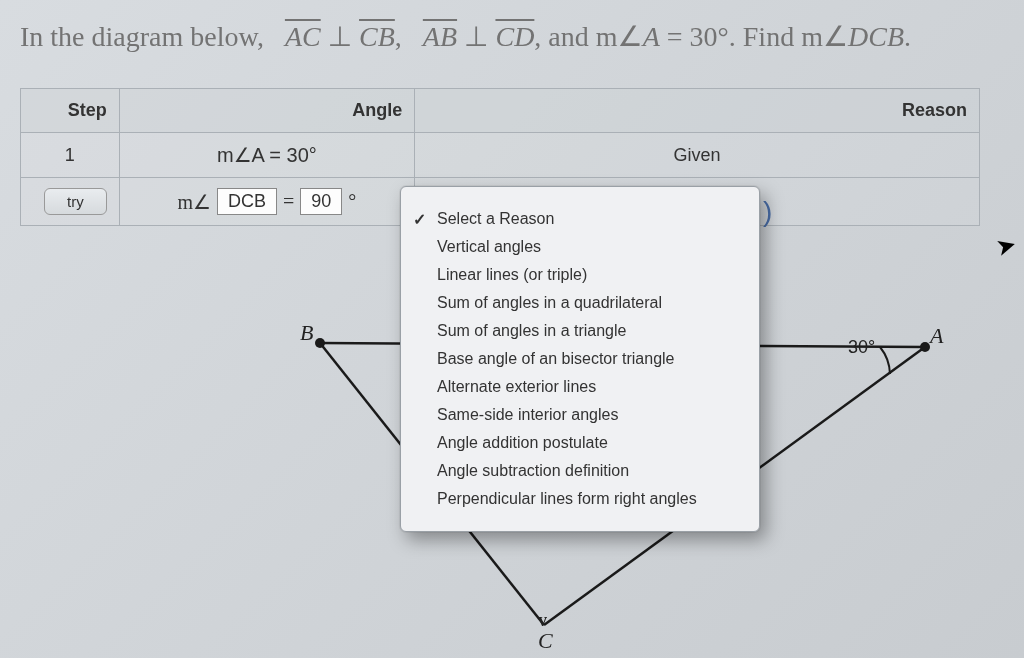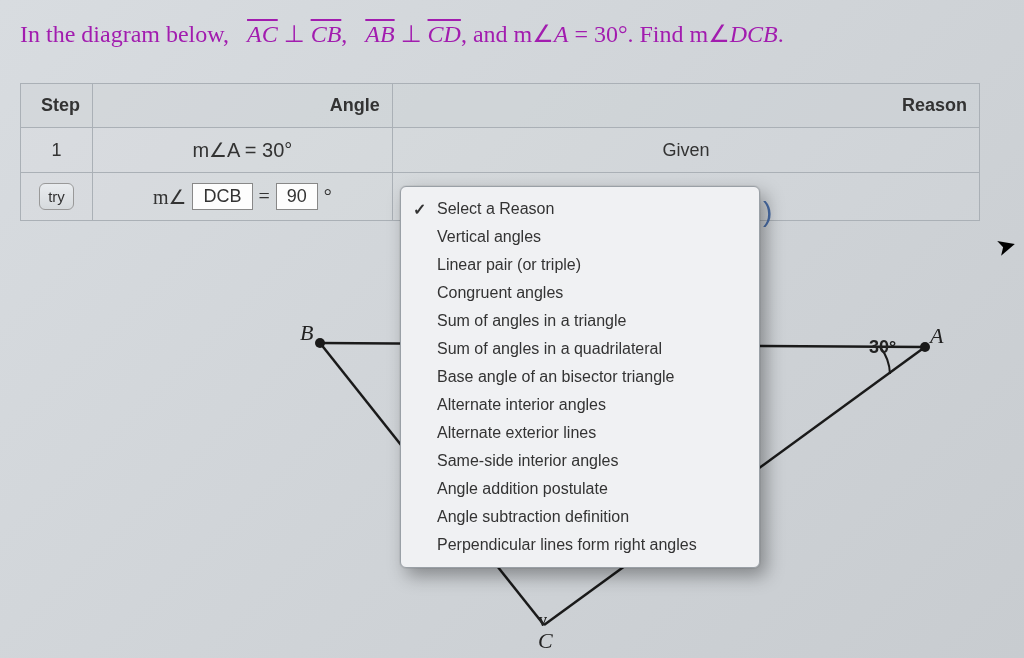--- a/index.html
+++ b/index.html
@@ -10,23 +10,23 @@
     body {
       width: 1024px;
       height: 658px;
       background: linear-gradient(135deg, #d8dce0 0%, #d0d4d8 50%, #c8ccd0 100%);
       font-family: Georgia, 'Times New Roman', serif;
       color: #333;
       overflow: hidden;
       position: relative;
     }
     .problem-statement {
-      font-size: 24px;
+      font-size: 28px;
       padding: 20px 20px 10px 20px;
-      color: #a21caf;
+      color: #737373;
     }
     .overline {
       text-decoration: overline;
       font-style: italic;
     }
     .perp {
       font-family: Arial, sans-serif;
     }
     .angle-sym {
       font-family: Arial, sans-serif;
@@ -52,25 +52,26 @@
       background: rgba(200,205,210,0.3);
       text-align: right;
     }
     .proof-table .col-step { width: 72px; }
     .proof-table .col-angle { width: 300px; }
     .proof-table .col-reason { width: 588px; }
     .try-btn {
       display: inline-block;
       border: 1px solid #999;
       border-radius: 6px;
-      padding: 4px 8px;
+      padding: 4px 22px;
       font-size: 15px;
       background: linear-gradient(#e9ecef,#d6dadd);
       color: #333;
       cursor: pointer;
+      margin-left: 11px;
     }
     .angle-input-wrap {
       display: inline-flex;
       align-items: center;
       gap: 6px;
       font-family: Georgia, serif;
       font-size: 20px;
     }
     .ibox {
       display: inline-block;
@@ -90,21 +91,21 @@
       position: absolute;
       left: 400px;
       top: 186px;
       width: 360px;
       background: #f0f1f3;
       border: 1px solid #9aa0a6;
       border-radius: 6px;
       box-shadow: 6px 8px 18px rgba(0,0,0,0.35), 0 0 0 1px rgba(0,0,0,0.05);
       font-family: Arial, sans-serif;
       z-index: 100;
-      padding: 8px 0;
+      padding: 18px 0;
     }
     .dropdown-item {
       padding: 5px 16px 5px 36px;
       font-size: 16px;
       color: #333;
       cursor: pointer;
       position: relative;
     }
     .dropdown-item.selected::before {
       content: "✓";
@@ -202,26 +203,24 @@
         </span>
       </td>
       <td class="reason-cell"></td>
     </tr>
   </tbody>
 </table>
 
 <div class="dropdown" id="dropdown">
     <div class="dropdown-item selected">Select a Reason</div>
     <div class="dropdown-item">Vertical angles</div>
-    <div class="dropdown-item">Linear pair (or triple)</div>
-    <div class="dropdown-item">Congruent angles</div>
+    <div class="dropdown-item">Linear lines (or triple)</div>
+    <div class="dropdown-item">Sum of angles in a quadrilateral</div>
     <div class="dropdown-item">Sum of angles in a triangle</div>
-    <div class="dropdown-item">Sum of angles in a quadrilateral</div>
     <div class="dropdown-item">Base angle of an bisector triangle</div>
-    <div class="dropdown-item">Alternate interior angles</div>
     <div class="dropdown-item">Alternate exterior lines</div>
     <div class="dropdown-item">Same-side interior angles</div>
     <div class="dropdown-item">Angle addition postulate</div>
     <div class="dropdown-item">Angle subtraction definition</div>
     <div class="dropdown-item">Perpendicular lines form right angles</div>
   </div>
 <div class="end-bracket">)</div>
 
 <div class="diagram">
   <svg width="760" height="330">
@@ -229,16 +228,16 @@
     <line x1="130" y1="18" x2="354" y2="300" stroke="#1a1a1a" stroke-width="2.5"></line>
     <line x1="735" y1="22" x2="354" y2="300" stroke="#1a1a1a" stroke-width="2.5"></line>
     <circle cx="130" cy="18" r="5" fill="#1a1a1a"></circle>
     <circle cx="735" cy="22" r="5" fill="#1a1a1a"></circle>
     <path d="M 690 22 A 45 45 0 0 1 700 49" fill="none" stroke="#1a1a1a" stroke-width="2"></path>
   </svg>
   <div class="pt-label" style="left:110px;top:-5px;">B</div>
   <div class="pt-label" style="left:740px;top:-2px;">A</div>
   <div class="pt-label" style="left:348px;top:303px;">C</div>
   <div class="c-caret" style="left:348px;top:285px;">v</div>
-  <div class="angle-label" style="left:679px;top:12px;font-weight:bold;">30°</div>
+  <div class="angle-label" style="left:658px;top:12px;">30°</div>
 </div>
 
 <div class="cursor">➤</div>
 
 </body></html>

